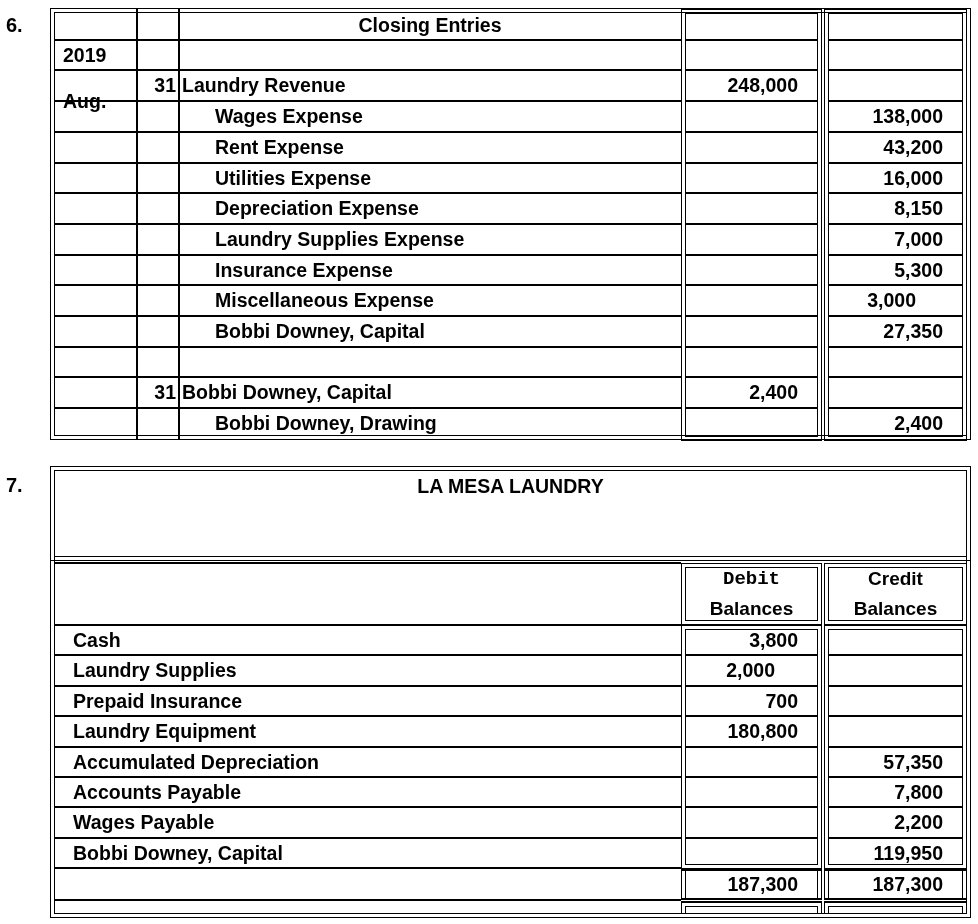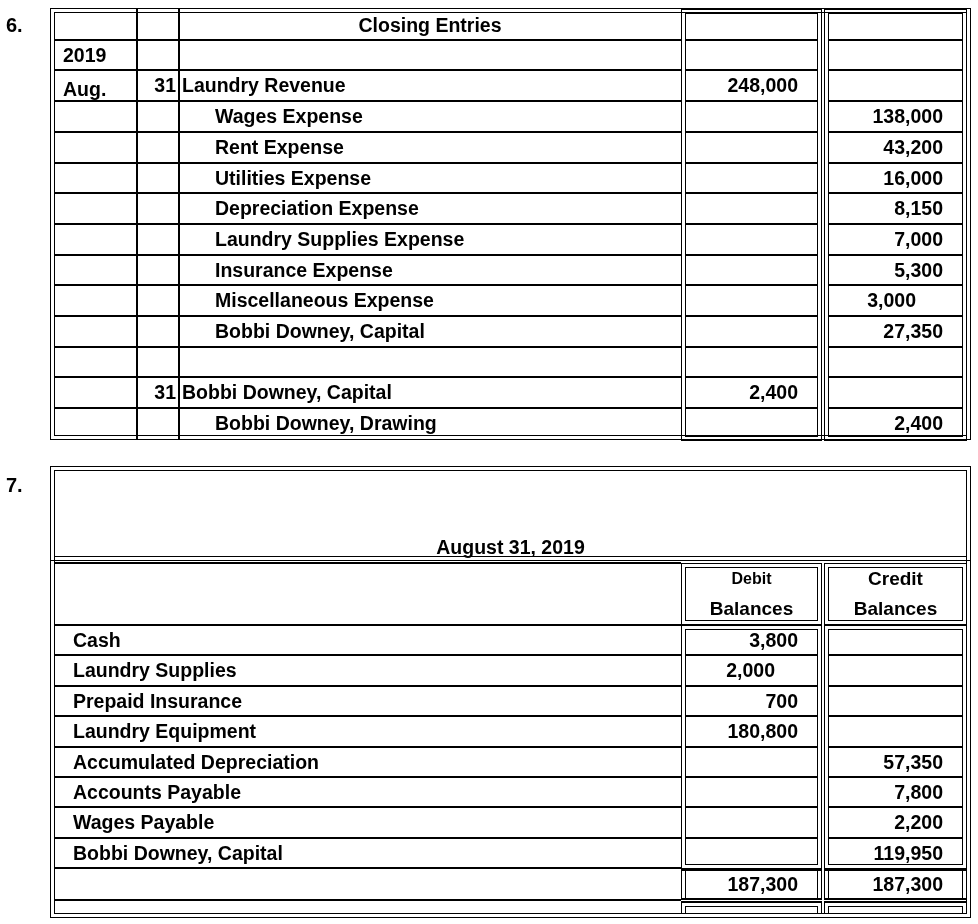--- a/index.html
+++ b/index.html
@@ -87,21 +87,21 @@
       <div class="cell right" style="left:824px;width:143px;top:9px;"></div>
     </div>
     <div>
       <div class="cell" style="left:63px;top:40px;">2019</div>
       <div class="cell right" style="left:137px;width:42px;top:40px;padding-right:3px;"></div>
       <div class="cell" style="left:182px;top:40px;"></div>
       <div class="cell right" style="left:681px;width:141px;top:40px;"></div>
       <div class="cell right" style="left:824px;width:143px;top:40px;"></div>
     </div>
     <div>
-      <div class="cell" style="left:63px;top:74px;">Aug.</div>
+      <div class="cell" style="left:63px;top:86px;">Aug.</div>
       <div class="cell right" style="left:137px;width:42px;top:70px;padding-right:3px;">31</div>
       <div class="cell" style="left:182px;top:70px;">Laundry Revenue</div>
       <div class="cell right" style="left:681px;width:141px;top:70px;">248,000</div>
       <div class="cell right" style="left:824px;width:143px;top:70px;"></div>
     </div>
     <div>
       <div class="cell" style="left:63px;top:101px;"></div>
       <div class="cell right" style="left:137px;width:42px;top:101px;padding-right:3px;"></div>
       <div class="cell" style="left:215px;top:101px;">Wages Expense</div>
       <div class="cell right" style="left:681px;width:141px;top:101px;"></div>
@@ -184,28 +184,28 @@
 <div class="abs" style="left:50px;top:466px;width:921px;height:452px;">
   <div class="abs dbox" style="left:0;top:0;width:100%;height:100%;">
     <div class="dbox-inner"></div>
   </div>
 </div>
 
 <div class="abs" style="left:50px;top:466px;width:921px;height:95px;">
   <div class="abs dbox" style="left:0;top:0;width:100%;height:100%;">
     <div class="dbox-inner"></div>
   </div>
-  <div class="cell center" style="left:0;width:921px;top:66px;">August 31, 2019</div>
+  <div class="cell center" style="left:0;width:921px;top:5px;">LA MESA LAUNDRY</div>
 </div>
 
 <div id="s7grid">
     <div class="amtcol" style="left:681px;top:563px;width:141px;height:62px;">
       <div class="amtcol-inner"></div>
     </div>
-    <div class="cell center" style="left:681px;width:141px;top:564px;font-size:16px;">Debit</div>
+    <div class="cell center" style="left:681px;width:141px;top:564px;font-size:19px;font-family:Liberation Mono, monospace;">Debit</div>
     <div class="cell center" style="left:681px;width:141px;top:594px;font-size:19px;">Balances</div>
     <div class="amtcol" style="left:824px;top:563px;width:143px;height:62px;">
       <div class="amtcol-inner"></div>
     </div>
     <div class="cell center" style="left:824px;width:143px;top:564px;font-size:19px;">Credit</div>
     <div class="cell center" style="left:824px;width:143px;top:594px;font-size:19px;">Balances</div>
     <div class="hline" style="left:55px;width:626px;top:562px;"></div>
     <div class="hline" style="left:55px;width:626px;top:624px;"></div>
     <div class="amtcol" style="left:681px;top:625px;width:141px;height:244px;">
       <div class="amtcol-inner"></div>

